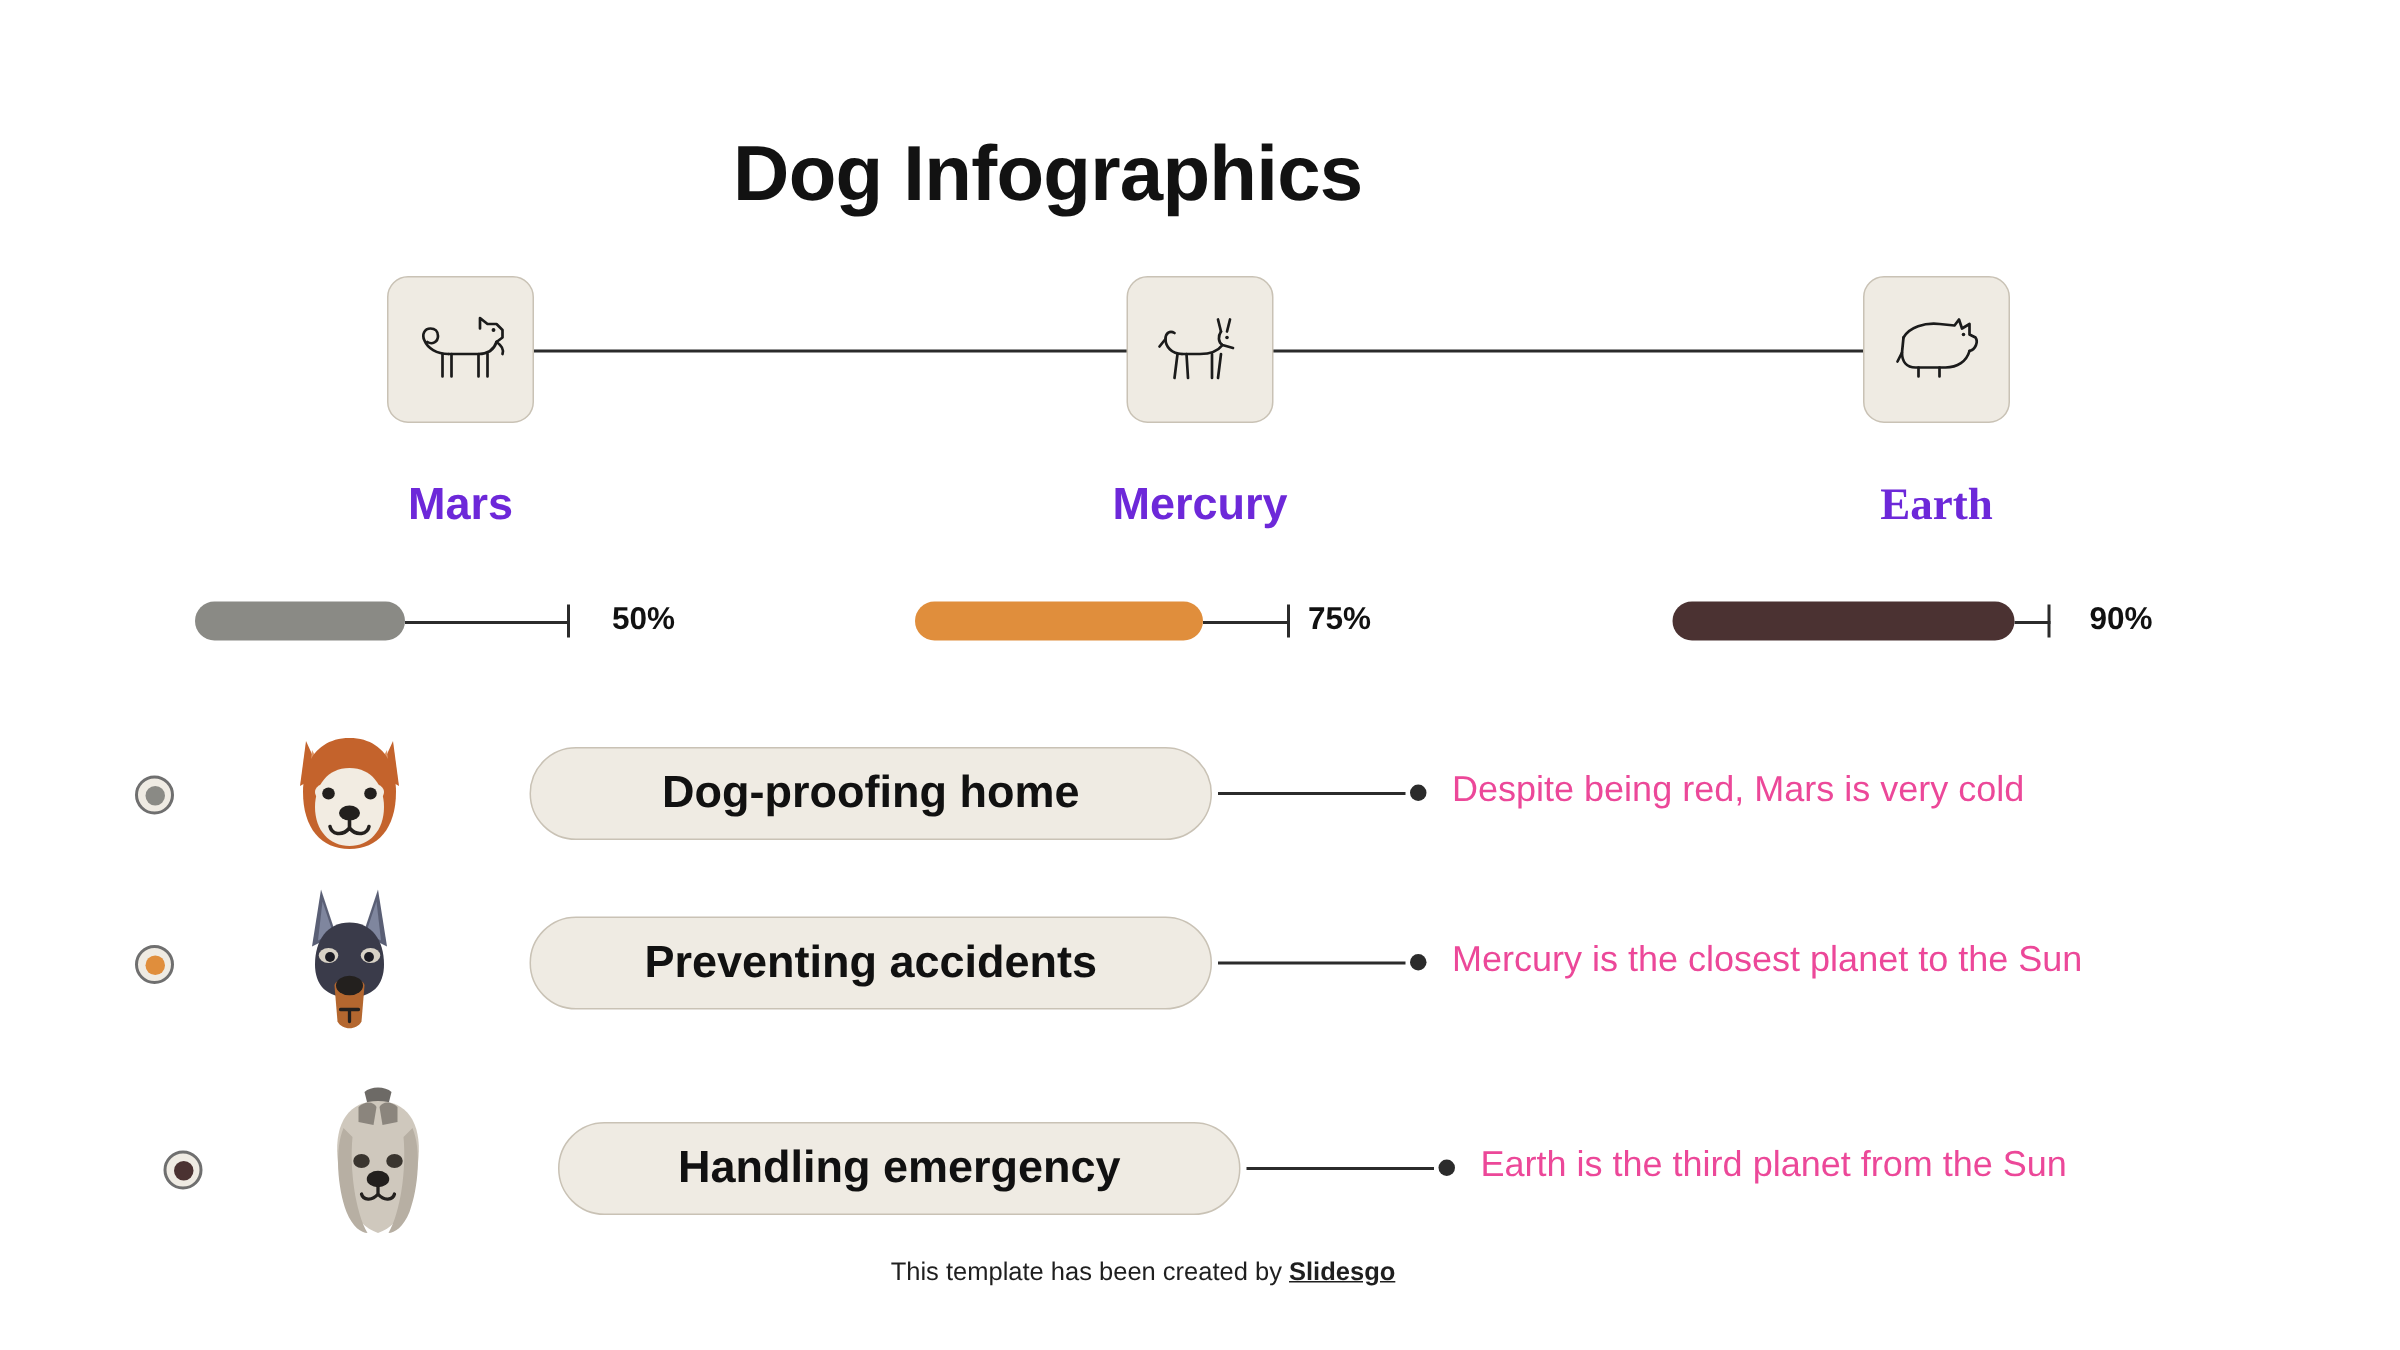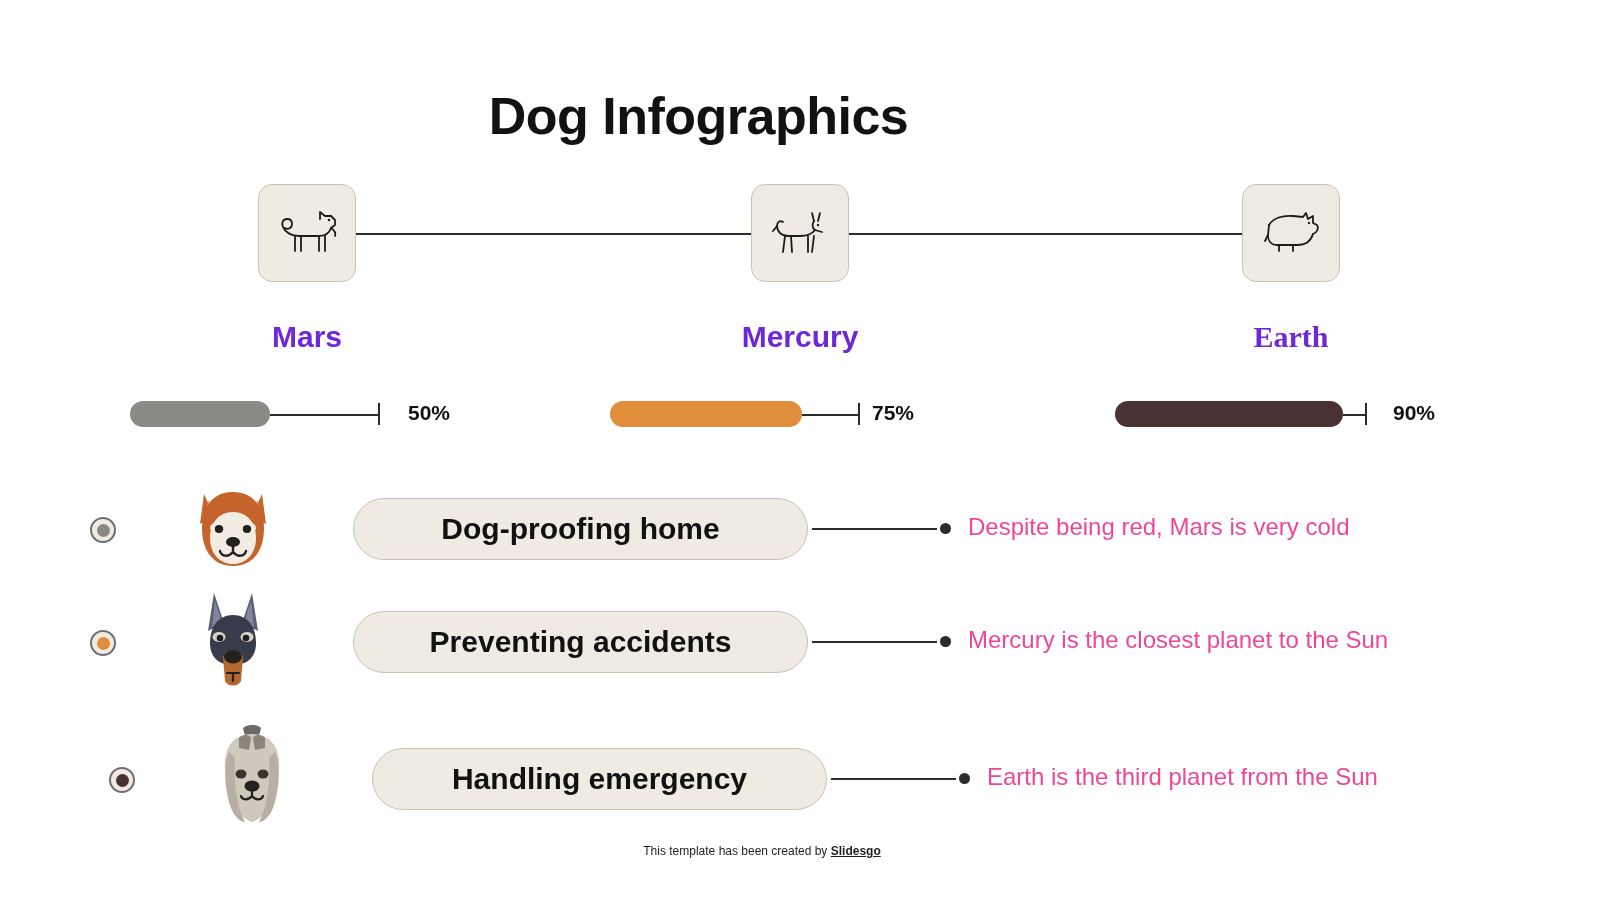--- a/index.html
+++ b/index.html
@@ -201,21 +201,21 @@
     white-space: nowrap;
   }
 
   
   .footer {
     position: absolute;
     bottom: 42px;
     left: 0;
     width: 1524px;
     text-align: center;
-    font-size: 12px;
+    font-size: 17px;
     color: #1f1f1f;
   }
   .footer a {
     color: #1f1f1f;
     font-weight: bold;
     text-decoration: underline;
   }
 </style>
 </head>
 <body>

